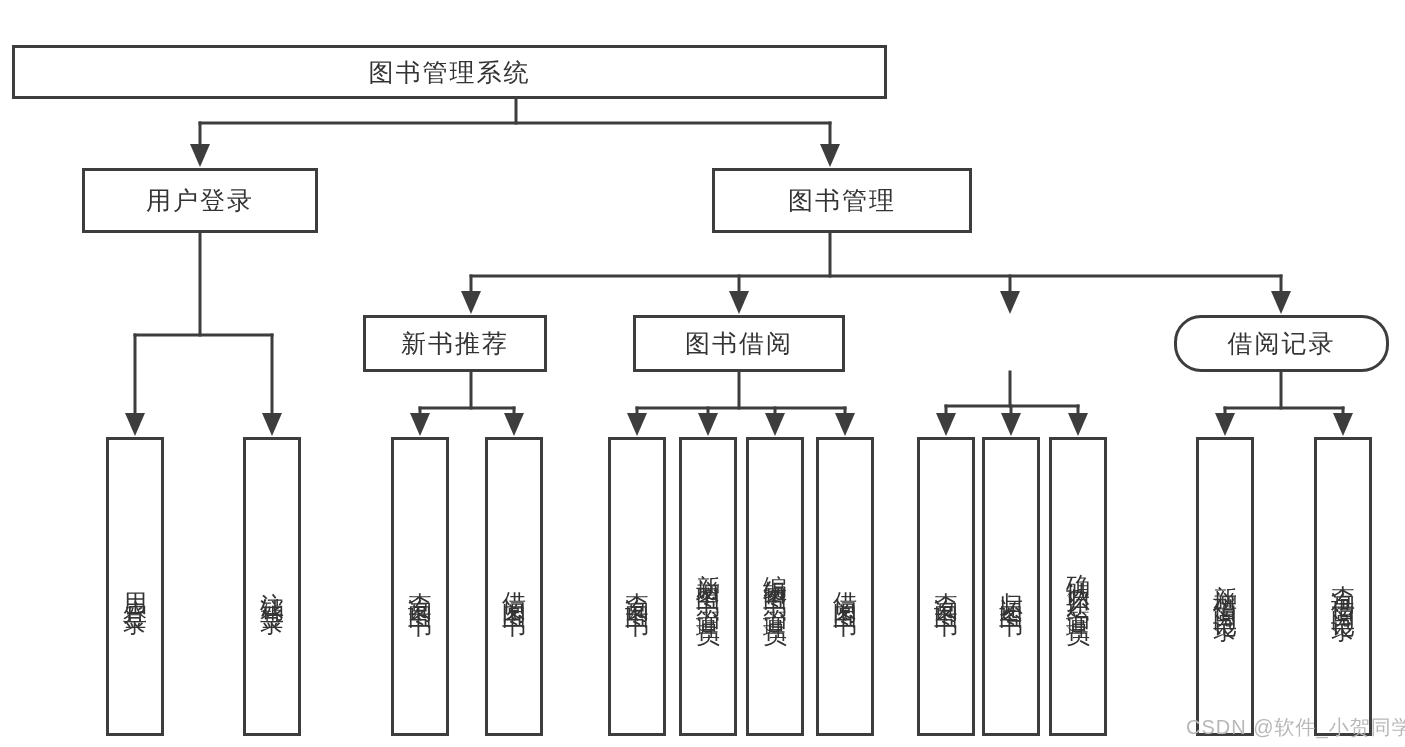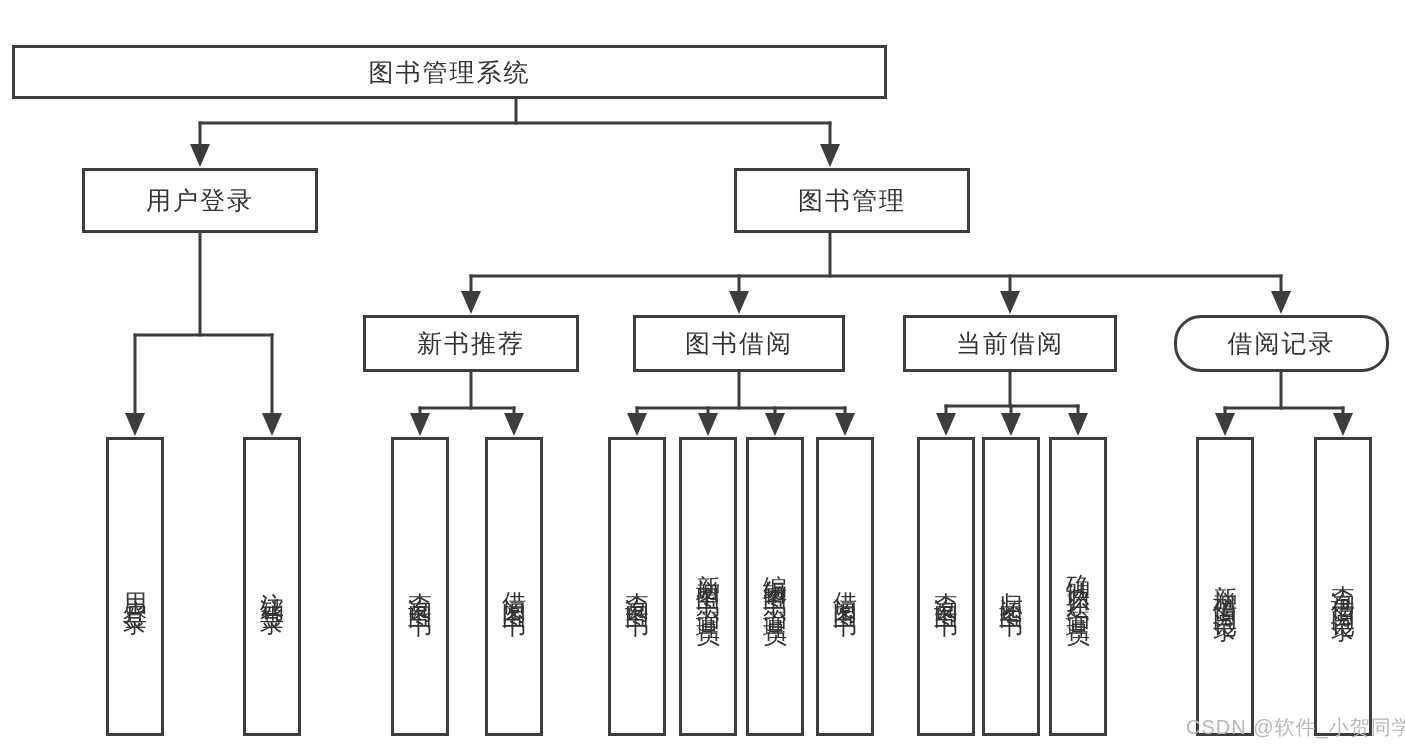--- a/index.html
+++ b/index.html
@@ -128,32 +128,29 @@
     </g>
   </svg>
 
   <div class="box hbox" style="left:12px; top:14px; width:875px; height:54px;margin-top:31px;">
     <span>图书管理系统</span>
   </div>
 
   <div class="box hbox" style="left:82px; top:168px; width:236px; height:65px;">
     <span>用户登录</span>
   </div>
-  <div class="box hbox" style="left:712px; top:168px; width:236px; height:65px;margin-left:22px;">
+  <div class="box hbox" style="left:712px; top:168px; width:260px; height:65px;">
     <span>图书管理</span>
   </div>
 
-  <div class="box hbox" style="left:363px; top:315px; width:216px; height:57px;">
+  <div class="box hbox" style="left:363px; top:315px; width:184px; height:57px;">
     <span>新书推荐</span>
   </div>
   <div class="box hbox" style="left:633px; top:315px; width:212px; height:57px;text-align:center;">
     <span>图书借阅</span>
-  </div>
-  <div class="box hbox" style="left:903px; top:315px; width:214px; height:57px;">
-    <span>当前借阅</span>
   </div>
   <div class="box hbox" style="left:1174px; top:315px; width:215px; height:57px;border-radius:27px;">
     <span>借阅记录</span>
   </div>
 
   <div class="box vbox" style="left:106px;">
     <span class="vtext">用户登录</span>
   </div>
   <div class="box vbox" style="left:243px;">
     <span class="vtext">注销登录</span>

